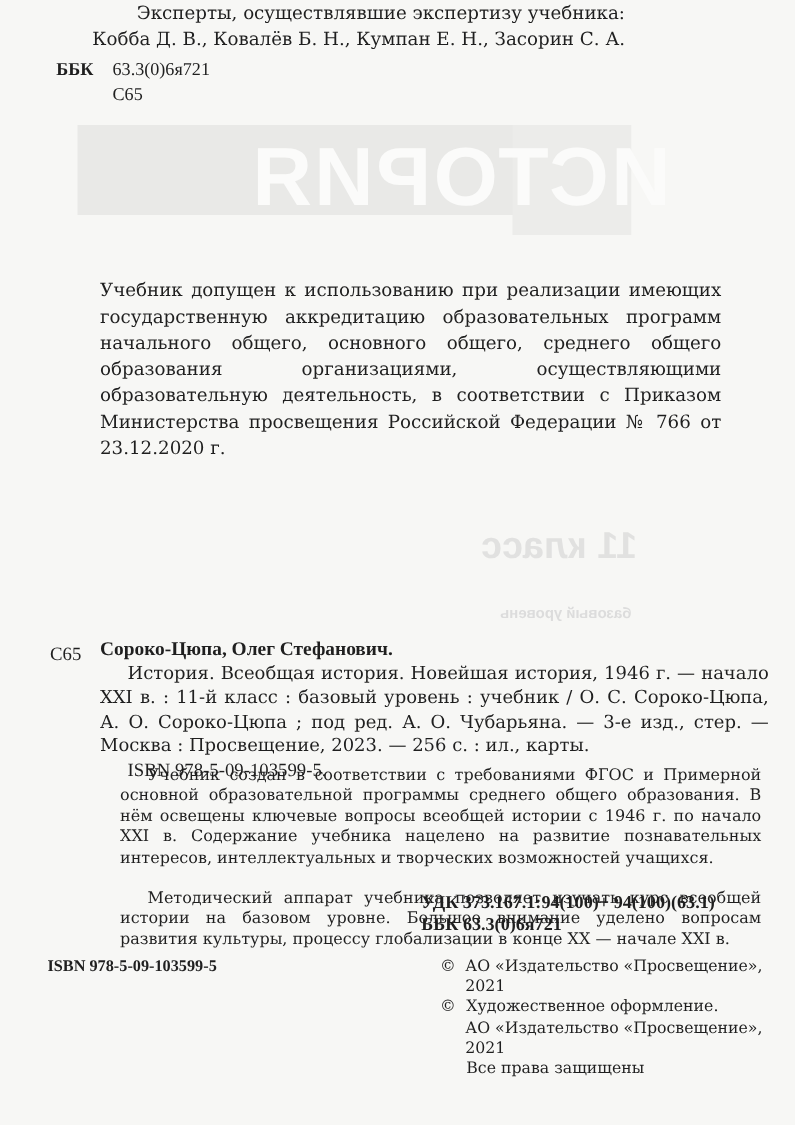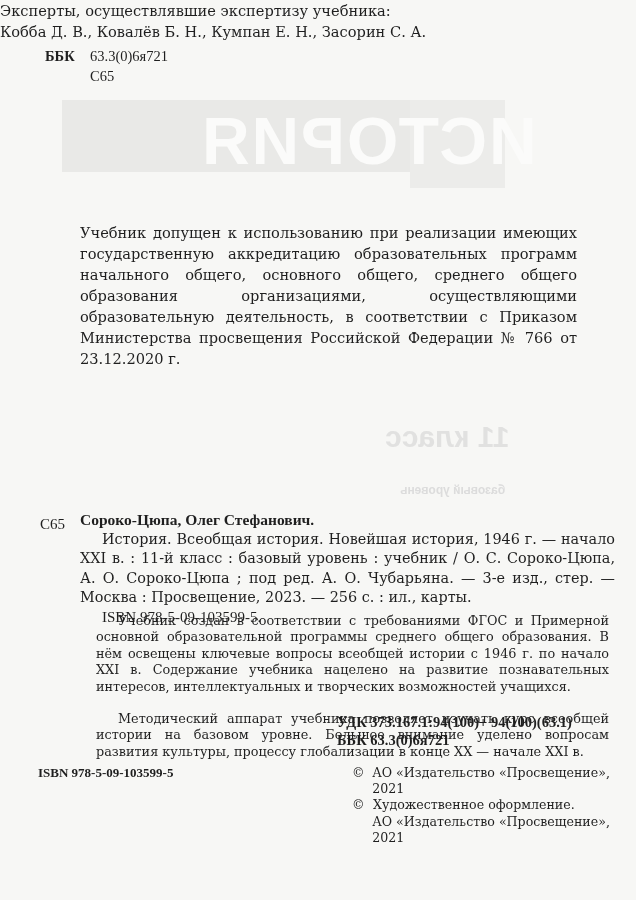--- a/index.html
+++ b/index.html
@@ -16,21 +16,21 @@
     .bleed-box { position: absolute; background: #e9e9e7; pointer-events: none; }
     .bleed-title { left: 200px; top: 103px; font-size: 66px; letter-spacing: 2px; color: #fbfbfa; }
     .bleed-small { font-size: 16px; color: #dcdcdc; }
     
     .code-block { position: absolute; left: 45px; top: 46px; font-size: 14.5px; line-height: 20px; font-family: "Liberation Serif", serif; }
     .code-row { display: flex; }
     .code-label { width: 45px; font-weight: bold; }
     .code-value { }
     .para { position: absolute; font-size: 14.6px; line-height: 21px; text-align: justify; text-align-last: left; }
     .approval { left: 80px; top: 222px; width: 497px; }
-    .experts { left: 80px; top: 364px; width: 500px; text-align: left; font-size: 14.6px; line-height: 21px; }
+    .experts { left: 80px; top: 364px; width: 500px; text-align: right; font-size: 14.6px; line-height: 21px; }
     .catalog { position: absolute; left: 80px; top: 510px; width: 535px; font-size: 14.4px; line-height: 19.5px; }
     .catalog .author { font-weight: bold; font-family: "Liberation Serif", serif; font-size: 15.5px; }
     .catalog .line { text-align: justify; text-align-last: justify; white-space: nowrap; }
     .catalog .indent { padding-left: 22px; }
     .catalog .lastline { text-align-last: left; }
     .c65-side { position: absolute; left: 40px; top: 516px; font-size: 15px; font-family: "Liberation Serif", serif; }
     .isbn-line { font-family: "Liberation Serif", serif; font-size: 15px; padding-left: 22px; }
     .annotation { position: absolute; left: 80px; top: 597px; width: 545px; font-size: 12.8px; line-height: 16.4px; text-align: justify; }
     .annotation p { margin: 16px; text-indent: 22px; }
     .codes-right { position: absolute; left: 337px; top: 713px; font-size: 14.5px; line-height: 18px; font-weight: bold; font-family: "Liberation Serif", serif; }
@@ -98,16 +98,17 @@
     <div class="copy-row">
       <span class="copy-sym">©</span>
       <span>Художественное оформление.</span>
     </div>
     <div class="copy-row">
       <span class="copy-sym"></span>
       <span>АО «Издательство «Просвещение», 2021</span>
     </div>
     <div class="copy-row">
       <span class="copy-sym"></span>
+      <span>Все права защищены</span>
     </div>
   </div>
 
 </div>
 
 </body></html>

